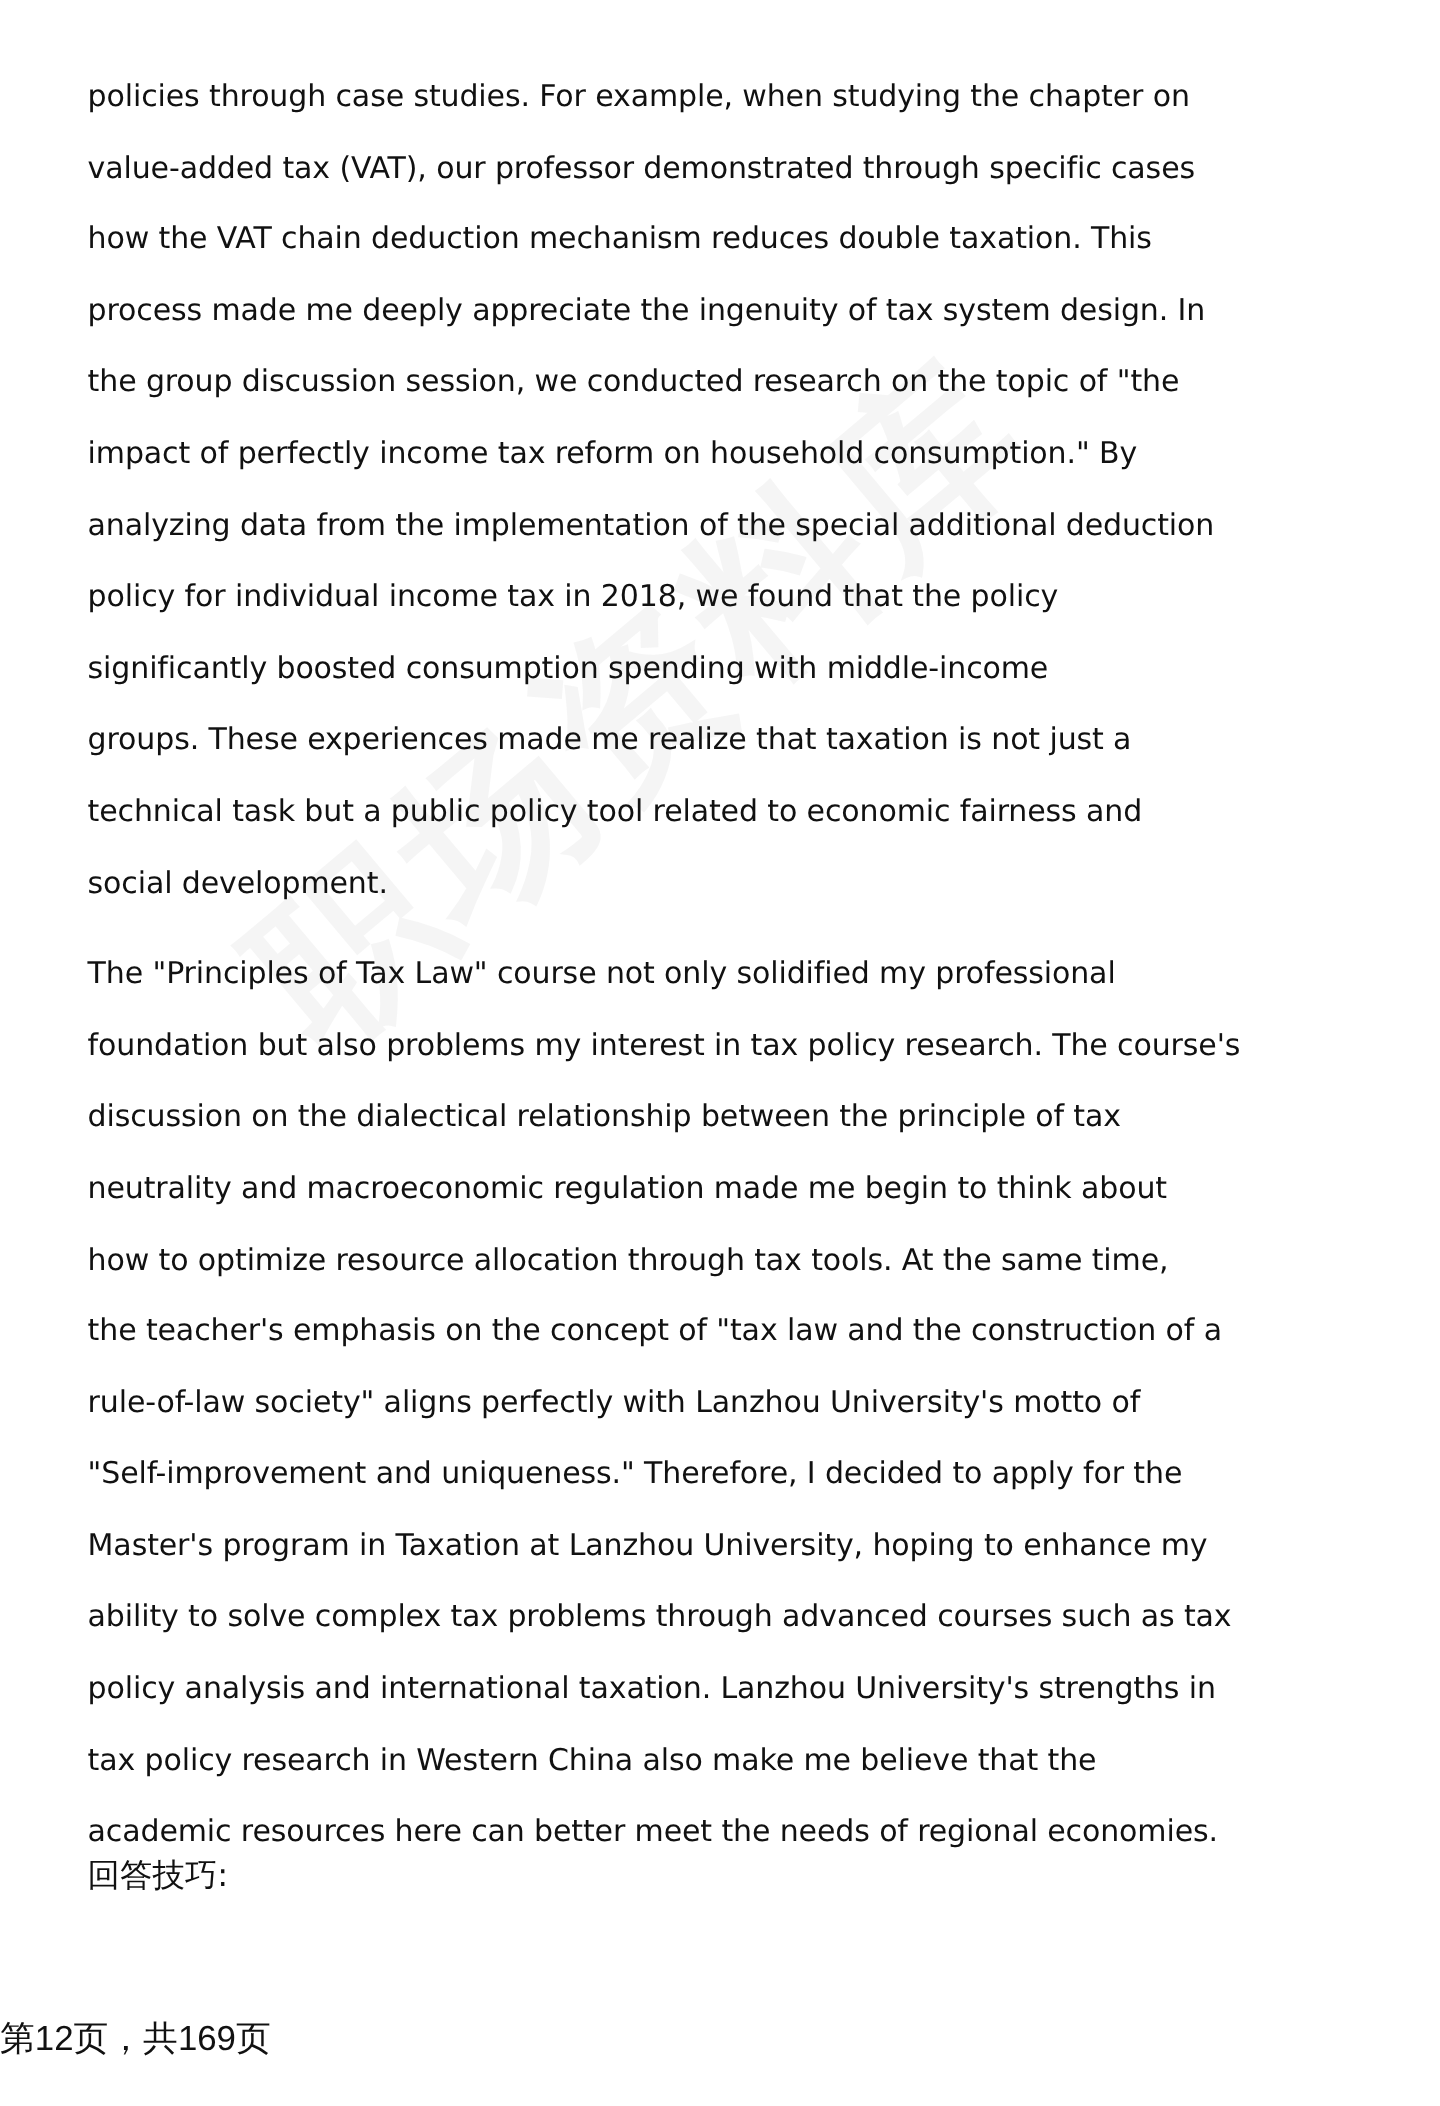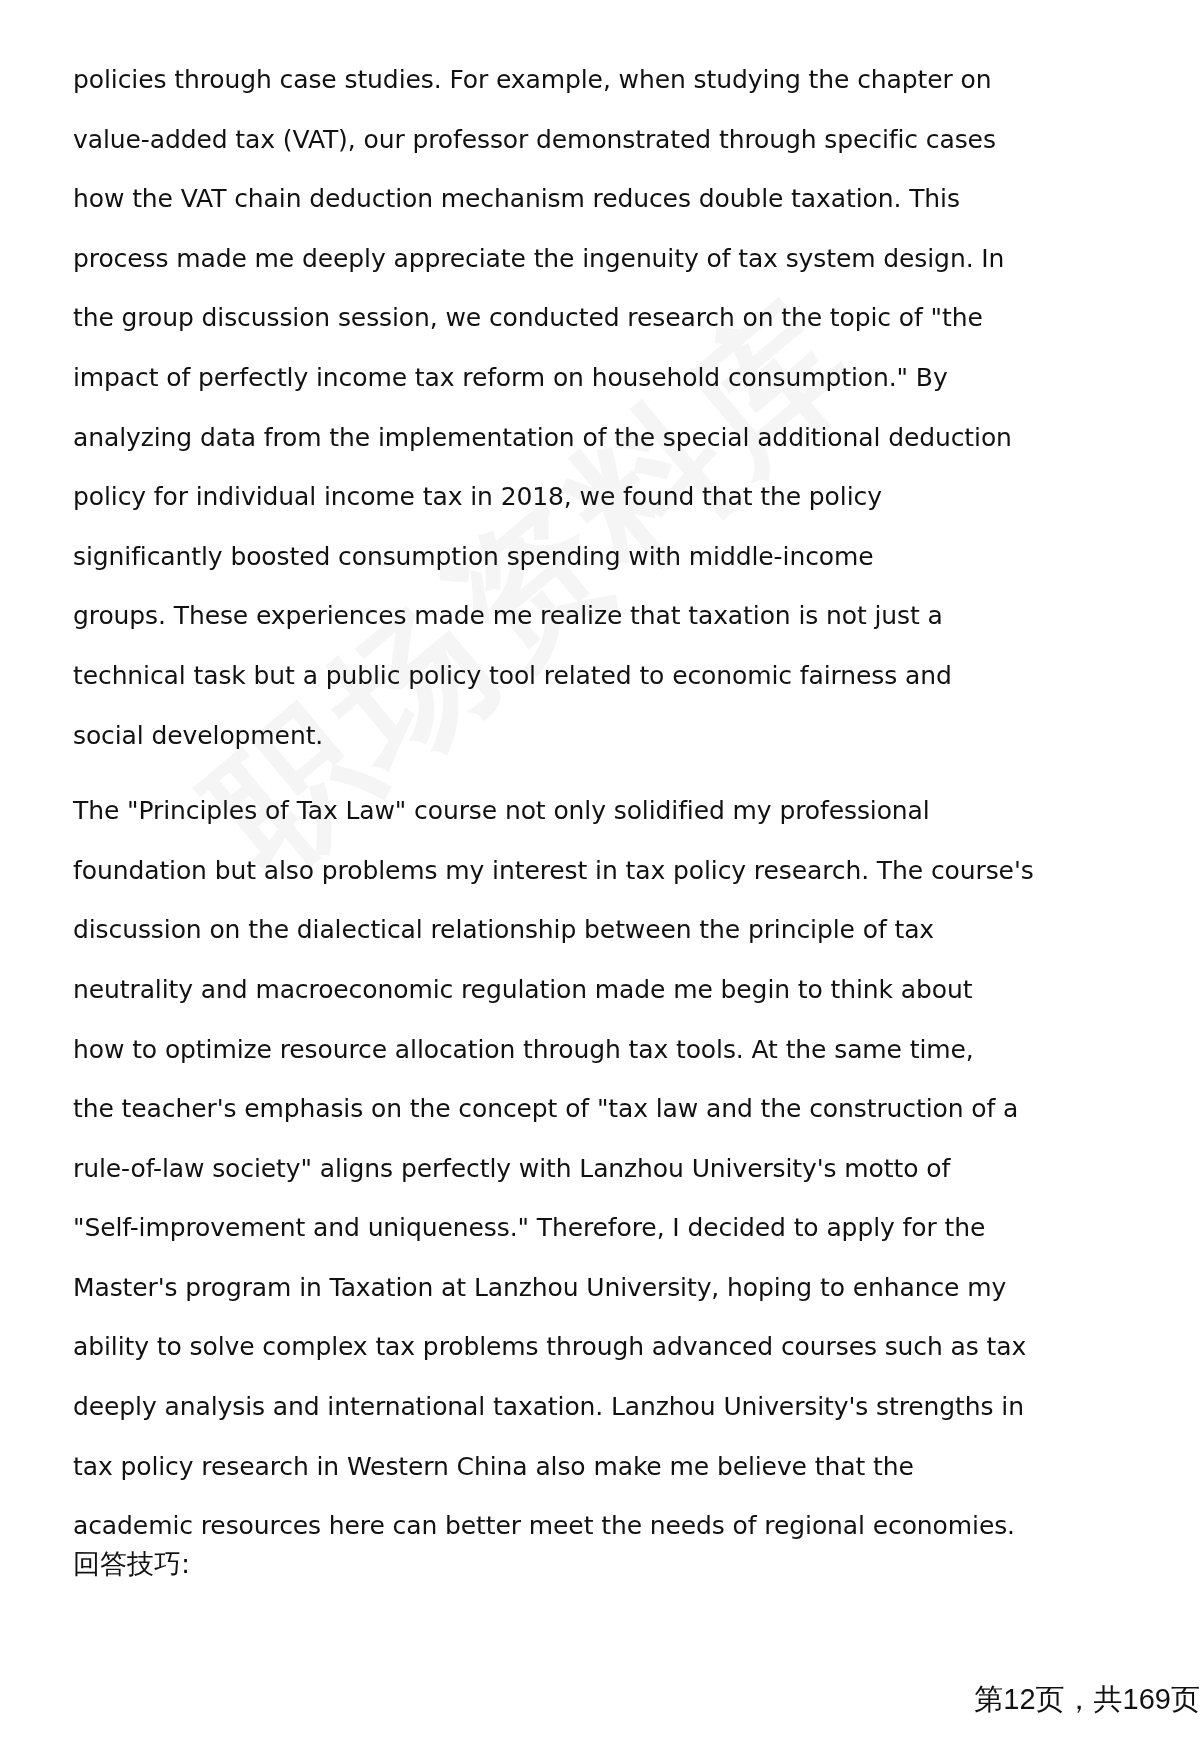--- a/index.html
+++ b/index.html
@@ -48,21 +48,21 @@
       top: 1546px;
       font-size: 27px;
       line-height: 36px;
       margin: 0;
     }
     .page-footer {
       position: absolute;
       left: 0;
       width: 1200px;
       top: 1681px;
-      text-align: right;
+      text-align: left;
       font-size: 29px;
       line-height: 36px;
       margin: 0;
       font-family: "Liberation Sans", "DejaVu Sans", sans-serif;
     }
     .watermark {
       position: absolute;
       left: 170px;
       top: 760px;
       transform: rotate(-40deg);
@@ -102,21 +102,21 @@
       <span class="ln">The "Principles of Tax Law" course not only solidified my professional</span>
       <span class="ln">foundation but also problems my interest in tax policy research. The course's</span>
       <span class="ln">discussion on the dialectical relationship between the principle of tax</span>
       <span class="ln">neutrality and macroeconomic regulation made me begin to think about</span>
       <span class="ln">how to optimize resource allocation through tax tools. At the same time,</span>
       <span class="ln">the teacher's emphasis on the concept of "tax law and the construction of a</span>
       <span class="ln">rule-of-law society" aligns perfectly with Lanzhou University's motto of</span>
       <span class="ln">"Self-improvement and uniqueness." Therefore, I decided to apply for the</span>
       <span class="ln">Master's program in Taxation at Lanzhou University, hoping to enhance my</span>
       <span class="ln">ability to solve complex tax problems through advanced courses such as tax</span>
-      <span class="ln">deeply analysis and international taxation. Lanzhou University's strengths in</span>
+      <span class="ln">policy analysis and international taxation. Lanzhou University's strengths in</span>
       <span class="ln">tax policy research in Western China also make me believe that the</span>
       <span class="ln">academic resources here can better meet the needs of regional economies.</span>
     </p>
   </div>
 
   <p class="tips-label">回答技巧:</p>
 
   <p class="page-footer">第12页，共169页</p>
 </div>
 

